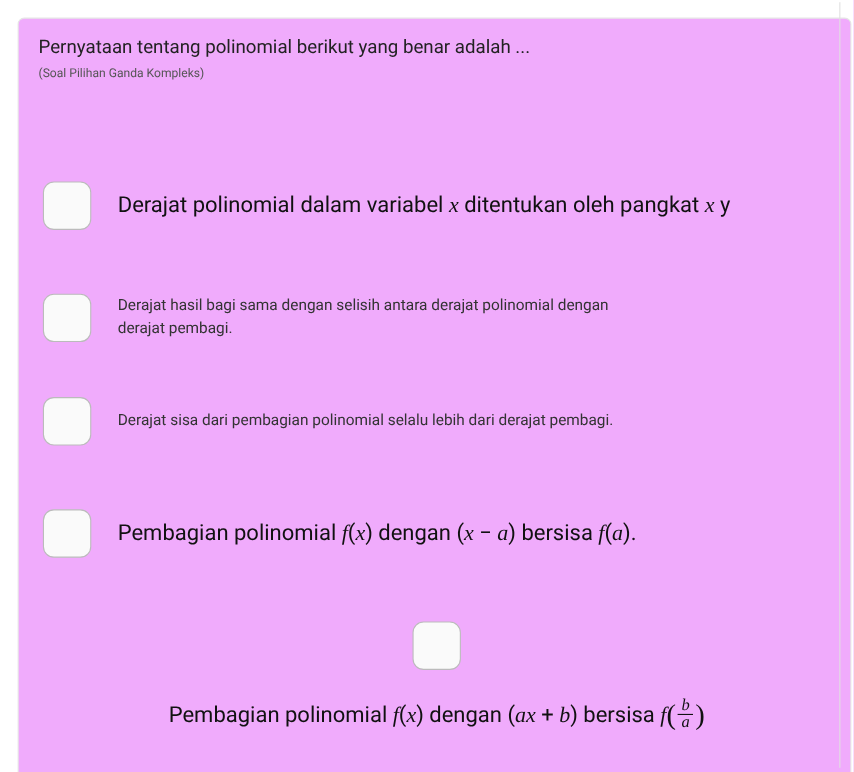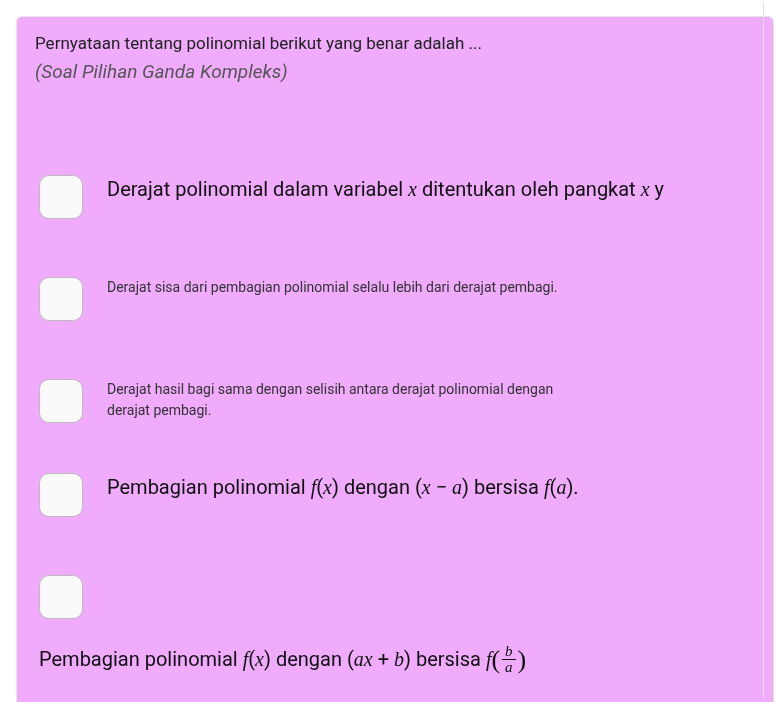--- a/index.html
+++ b/index.html
@@ -1,21 +1,21 @@
 <!DOCTYPE html>
 <html><head>
   <meta charset="utf-8">
   <style>
     * { margin: 0; padding: 0; box-sizing: border-box; }
     body { font-family: -apple-system, BlinkMacSystemFont, 'Segoe UI', Roboto, sans-serif; background: #fff; width: 776px; height: 702px; overflow: hidden; position: relative; }
     .card { border: 1px solid #e5e5e5; border-radius: 6px; margin: 16px; padding: 14px 18px 18px 18px; background: #f0abfc; width: 758px; height: 696px; position: relative; }
     .thin-border-right { position: absolute; right: 12px; top: 2px; width: 1px; height: 696px; background: #e0e0e0; }
     .question-stem { font-size: 17px; color: #222; line-height: 1.45; margin-bottom: 4px; }
-    .subtitle { font-style: italic; font-size: 19px; color: #555; margin-bottom: 92px; }
-    .option-row { display: flex; gap: 24px; margin-bottom: 58px; padding-left: 4px; }
+    .subtitle { font-size: 11px; color: #555; margin-bottom: 92px; }
+    .option-row { display: flex; align-items: center; gap: 24px; margin-bottom: 58px; padding-left: 4px; }
     .option-row.compact { margin-bottom: 50px; }
     .checkbox { width: 44px; height: 44px; border: 1px solid #bbb; border-radius: 10px; flex-shrink: 0; background: #fafafa; display: inline-block; }
     .option-text { font-size: 20px; color: #111; line-height: 1.4; }
     .option-text.small { font-size: 14px; color: #333; max-width: 480px; line-height: 1.5; }
     .math-i { font-style: italic; font-family: 'Cambria Math', 'Times New Roman', serif; }
     .frac { display: inline-block; vertical-align: middle; text-align: center; font-family: 'Cambria Math', 'Times New Roman', serif; font-style: italic; line-height: 1; margin: 0 2px; position: relative; top: -1px; }
     .frac .num { display: block; border-bottom: 1px solid #111; padding: 0 3px; font-size: 15px; }
     .frac .den { display: block; padding: 0 3px; font-size: 15px; }
     .bigparen { font-family: 'Cambria Math','Times New Roman', serif; font-size: 26px; vertical-align: middle; position: relative; top: -1px; }
   </style>
@@ -26,28 +26,28 @@
   <div class="question-stem">Pernyataan tentang polinomial berikut yang benar adalah ...</div>
   <div class="subtitle">(Soal Pilihan Ganda Kompleks)</div>
 
   <div class="option-row">
     <span class="checkbox"></span>
     <span class="option-text">
       <span>Derajat polinomial dalam variabel </span><span class="math-i">x</span><span> ditentukan oleh pangkat </span><span class="math-i">x</span><span> y</span>
     </span>
   </div>
 
+  <div class="option-row compact">
+    <span class="checkbox"></span>
+    <span class="option-text small">Derajat hasil bagi sama dengan selisih antara derajat polinomial dengan derajat pembagi.</span>
+  </div>
+
   <div class="option-row">
     <span class="checkbox"></span>
     <span class="option-text small">Derajat sisa dari pembagian polinomial selalu lebih dari derajat pembagi.</span>
-  </div>
-
-  <div class="option-row compact">
-    <span class="checkbox"></span>
-    <span class="option-text small">Derajat hasil bagi sama dengan selisih antara derajat polinomial dengan derajat pembagi.</span>
   </div>
 
   <div class="option-row">
     <span class="checkbox"></span>
     <span class="option-text">
       <span>Pembagian polinomial </span><span class="math-i">f</span><span>(</span><span class="math-i">x</span><span>)</span><span> dengan </span><span>(</span><span class="math-i">x</span><span> − </span><span class="math-i">a</span><span>)</span><span> bersisa </span><span class="math-i">f</span><span>(</span><span class="math-i">a</span><span>)</span><span>.</span>
     </span>
   </div>
 
   <div class="option-row" style="margin-bottom:0;flex-direction:column;">

